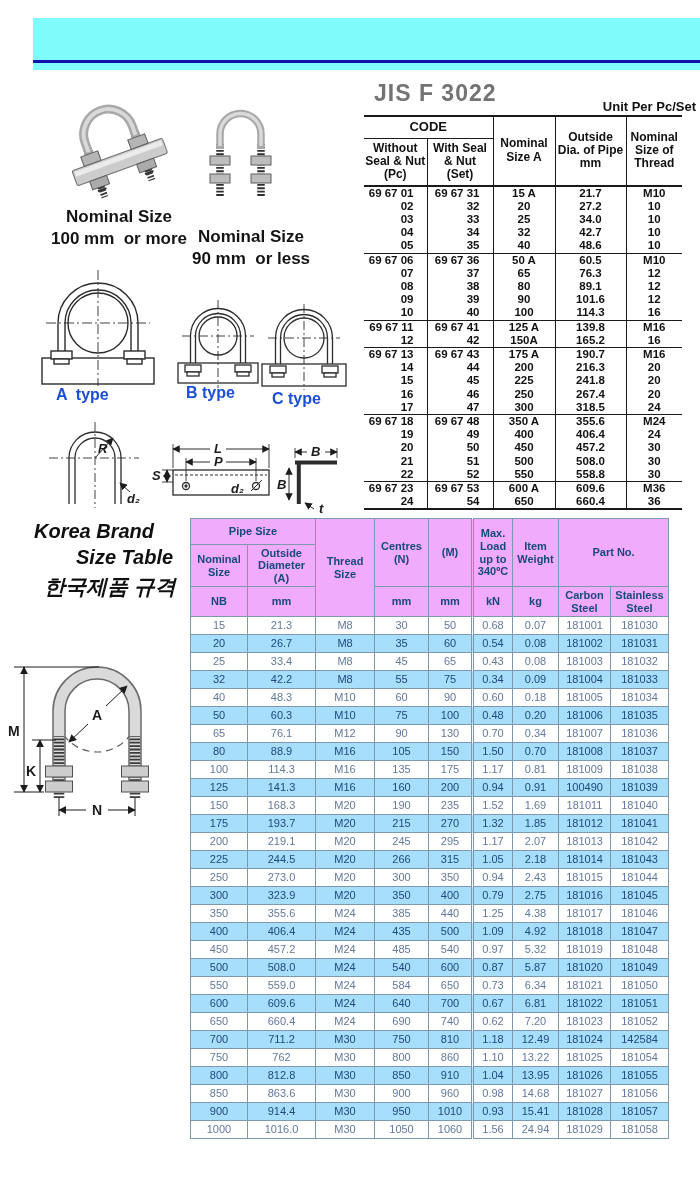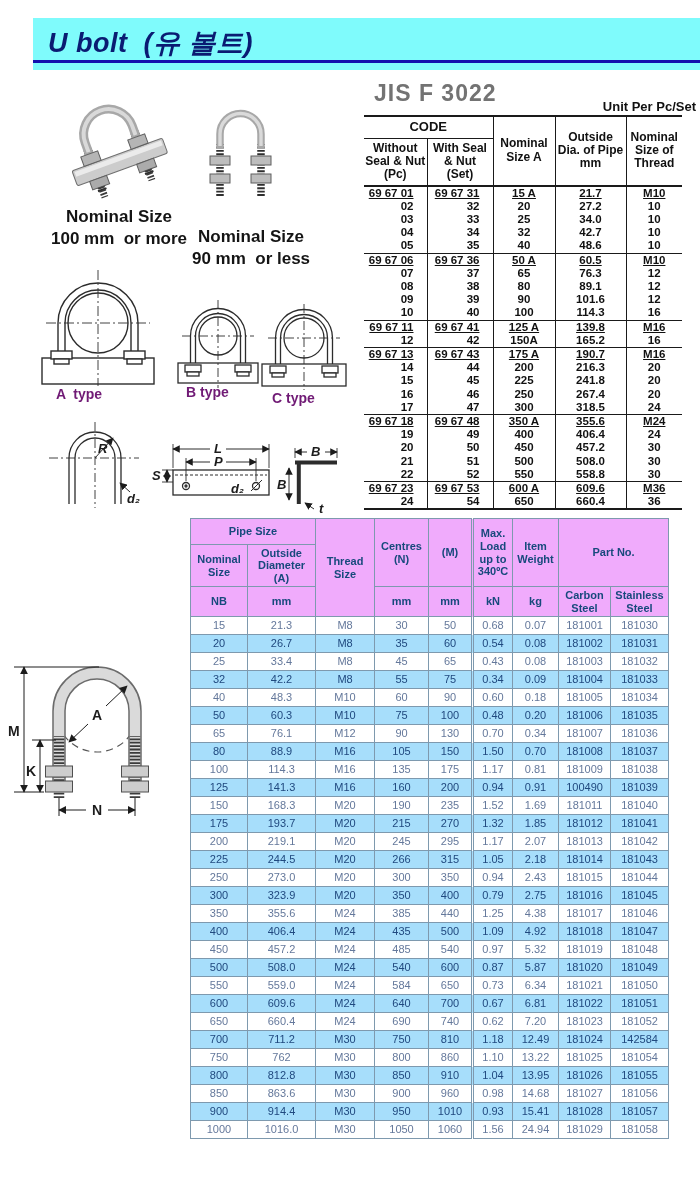--- a/index.html
+++ b/index.html
@@ -21,26 +21,26 @@
             table-layout:fixed;border-top:2.5px solid #1a1a1a;border-bottom:2.5px solid #1a1a1a;}
   table.jis th,table.jis td{border-left:1px solid #1a1a1a;padding:0;}
   table.jis th:first-child,table.jis td:first-child{border-left:none;}
   table.jis thead th{border-bottom:2.2px solid #1a1a1a;font-size:12px;font-weight:bold;
                      color:#111;text-align:center;white-space:pre-line;line-height:1.12;}
   table.jis thead th.code{border-bottom:1.2px solid #1a1a1a;height:21px;font-size:13px;}
   table.jis thead tr.sub{height:47px;}
   table.jis td{font-size:11.5px;font-weight:bold;color:#111;line-height:13.2px;height:13.2px;}
   table.jis td.pc,table.jis td.set{text-align:right;padding-right:13px;}
   table.jis td.size,table.jis td.od,table.jis td.thread{text-align:center;}
-  table.jis tr.grp td{border-top:1.7px solid #1a1a1a;text-decoration:underline;}
+  table.jis tr.grp td{border-top:1.7px solid #1a1a1a;}
 
   
   .caption{position:absolute;font-size:17px;font-weight:bold;color:#141414;
            text-align:center;line-height:1.28;white-space:pre-wrap;}
-  .type-label{position:absolute;font-size:14px;font-weight:bold;color:#701a75;white-space:pre;}
+  .type-label{position:absolute;font-size:16px;font-weight:bold;color:#1d4ed8;white-space:pre;}
 
   .korea{position:absolute;left:18px;top:520px;width:175px;font-weight:bold;font-style:italic;
          color:#101010;}
   .korea .k1{font-size:20px;padding-left:16px;}
   .korea .k2{font-size:20px;padding-left:58px;margin-top:3px;}
   .korea .k3{font-size:21px;padding-left:26px;margin-top:4px;}
 
   
   table.size{position:absolute;left:190px;top:518px;width:478px;border-collapse:collapse;
              table-layout:fixed;border:1.5px solid #7e99ae;}
@@ -57,21 +57,20 @@
   svg text{font-family:"Liberation Sans",sans-serif;}
   .dimtxt{font-size:13px;font-style:italic;font-weight:bold;fill:#1c1c1c;}
   .biglbl{font-size:14px;font-weight:bold;fill:#1c1c1c;}
 </style>
 </head>
 <body>
 
 <div class="page">
 
   <div class="banner">
-    <div class="banner-title">U bolt  (유 볼트)</div>
     <div class="banner-rule"></div>
   </div>
 
   <svg style="left:46px;top:88px" width="140" height="114" viewBox="0 0 140 114">
     <g transform="rotate(-20 68 58)">
       <path d="M42 96 V52" stroke="#2f2f2f" stroke-width="9" stroke-dasharray="2 1.6" fill="none"></path>
       <path d="M92 96 V52" stroke="#2f2f2f" stroke-width="9" stroke-dasharray="2 1.6" fill="none"></path>
       <path d="M42 57 V45 a25 25 0 0 1 50 0 V57" stroke="#a8a8a8" stroke-width="9" fill="none"></path>
       <path d="M42 55 V45 a25 25 0 0 1 50 0 V55" stroke="#d9d9d9" stroke-width="4" fill="none"></path>
       <rect x="20" y="67" width="96" height="16" rx="2" fill="#cccccc" stroke="#707070"></rect>
@@ -389,20 +388,25 @@
         <tr>
           <td class="pc">24</td>
           <td class="set">54</td>
           <td class="size">650</td>
           <td class="od">660.4</td>
           <td class="thread">36</td>
         </tr>
       </tbody>
   </table>
 
+  <div class="korea">
+    <div class="k1">Korea Brand</div>
+    <div class="k2">Size Table</div>
+    <div class="k3">한국제품 규격</div>
+  </div>
 
   <svg style="left:2px;top:618px" width="188" height="212" viewBox="0 0 188 212">
     <defs>
       <marker id="ka" viewBox="0 0 10 10" refX="9" refY="5" markerWidth="8" markerHeight="8" orient="auto-start-reverse">
         <path d="M0 0 L10 5 L0 10 z" fill="#1c1c1c"></path>
       </marker>
     </defs>
     <circle cx="95" cy="93" r="41" fill="none" stroke="#555" stroke-width="1.2" stroke-dasharray="7 5"></circle>
     <path d="M57 174 V93 A38 38 0 1 1 133 93 V174" stroke="#6b6b6b" stroke-width="13.5" fill="none"></path>
     <path d="M57 174 V93 A38 38 0 1 1 133 93 V174" stroke="#dadada" stroke-width="10.5" fill="none"></path>

